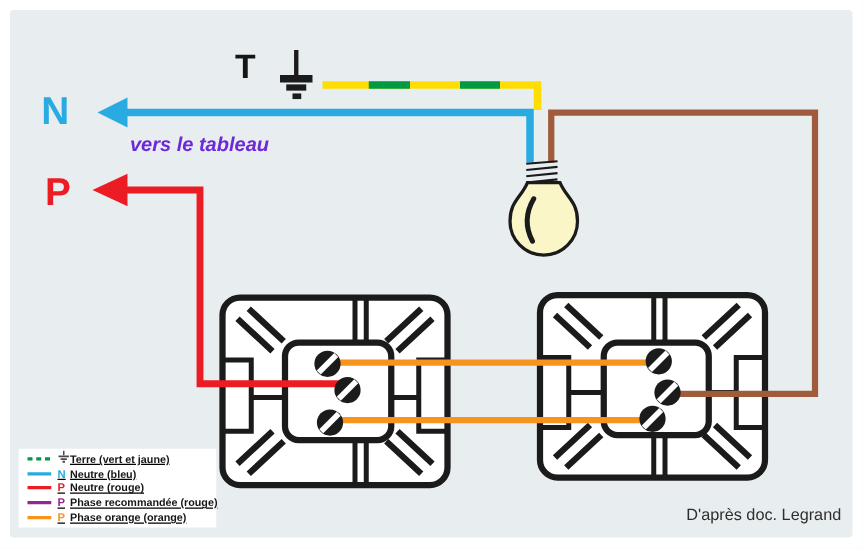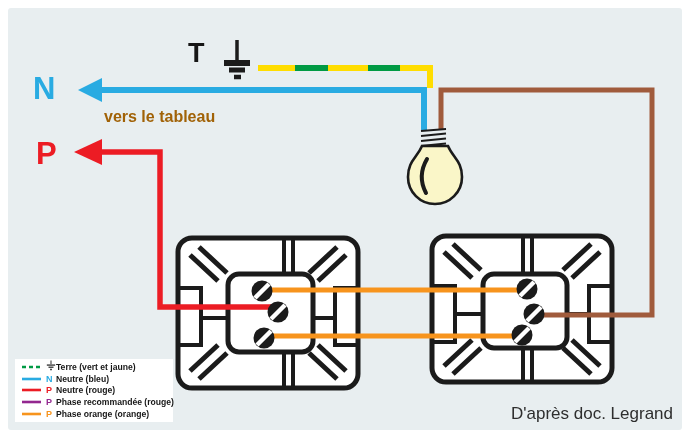--- a/index.html
+++ b/index.html
@@ -4,25 +4,25 @@
 <style>
   html,body{margin:0;padding:0;background:#ffffff;}
   #stage{position:relative;width:690px;height:438px;background:#ffffff;overflow:hidden;
          font-family:"Liberation Sans",sans-serif;}
   #panel{position:absolute;left:8px;top:8px;width:674px;height:422px;background:#e8eef0;border-radius:3px;}
   #wiring-svg{position:absolute;left:0;top:0;width:690px;height:438px;}
   .lbl{position:absolute;font-weight:bold;line-height:1;}
   #label-N{left:33px;top:73px;font-size:31px;color:#29abe2;}
   #label-P{left:36px;top:138px;font-size:31px;color:#ec1c24;}
   #label-T{left:188px;top:40px;font-size:27px;color:#161616;}
-  #label-tableau{left:104px;top:109px;font-size:16px;color:#a16207;}
-  #credit{position:absolute;right:17px;top:404px;font-size:17px;color:#2e2e2e;font-weight:normal;}
+  #label-tableau{left:104px;top:109px;font-size:16px;color:#6d28d9;font-style:italic;}
+  #credit{position:absolute;right:17px;top:404px;font-size:13px;color:#2e2e2e;font-weight:normal;}
   #legend{position:absolute;left:15px;top:359px;width:158px;height:63px;background:#ffffff;
           display:flex;flex-direction:column;justify-content:center;padding:2px 0 2px 6px;box-sizing:border-box;}
-  .legend-row{display:flex;align-items:center;height:11.8px;}
+  .legend-row{display:flex;align-items:center;height:11.8px;text-decoration:underline;}
   .legend-swatch{width:21px;margin-right:4px;flex:none;}
   .legend-symbol{width:10px;font-size:9px;font-weight:bold;flex:none;text-align:left;}
   .legend-label{font-size:8.6px;font-weight:bold;color:#161616;white-space:nowrap;}
   .sym-blue{color:#29abe2;} .sym-red{color:#ec1c24;} .sym-violet{color:#93278f;} .sym-orange{color:#f7941d;}
 </style>
 </head>
 <body>
 
 <div id="stage">
   <div id="panel"></div>

